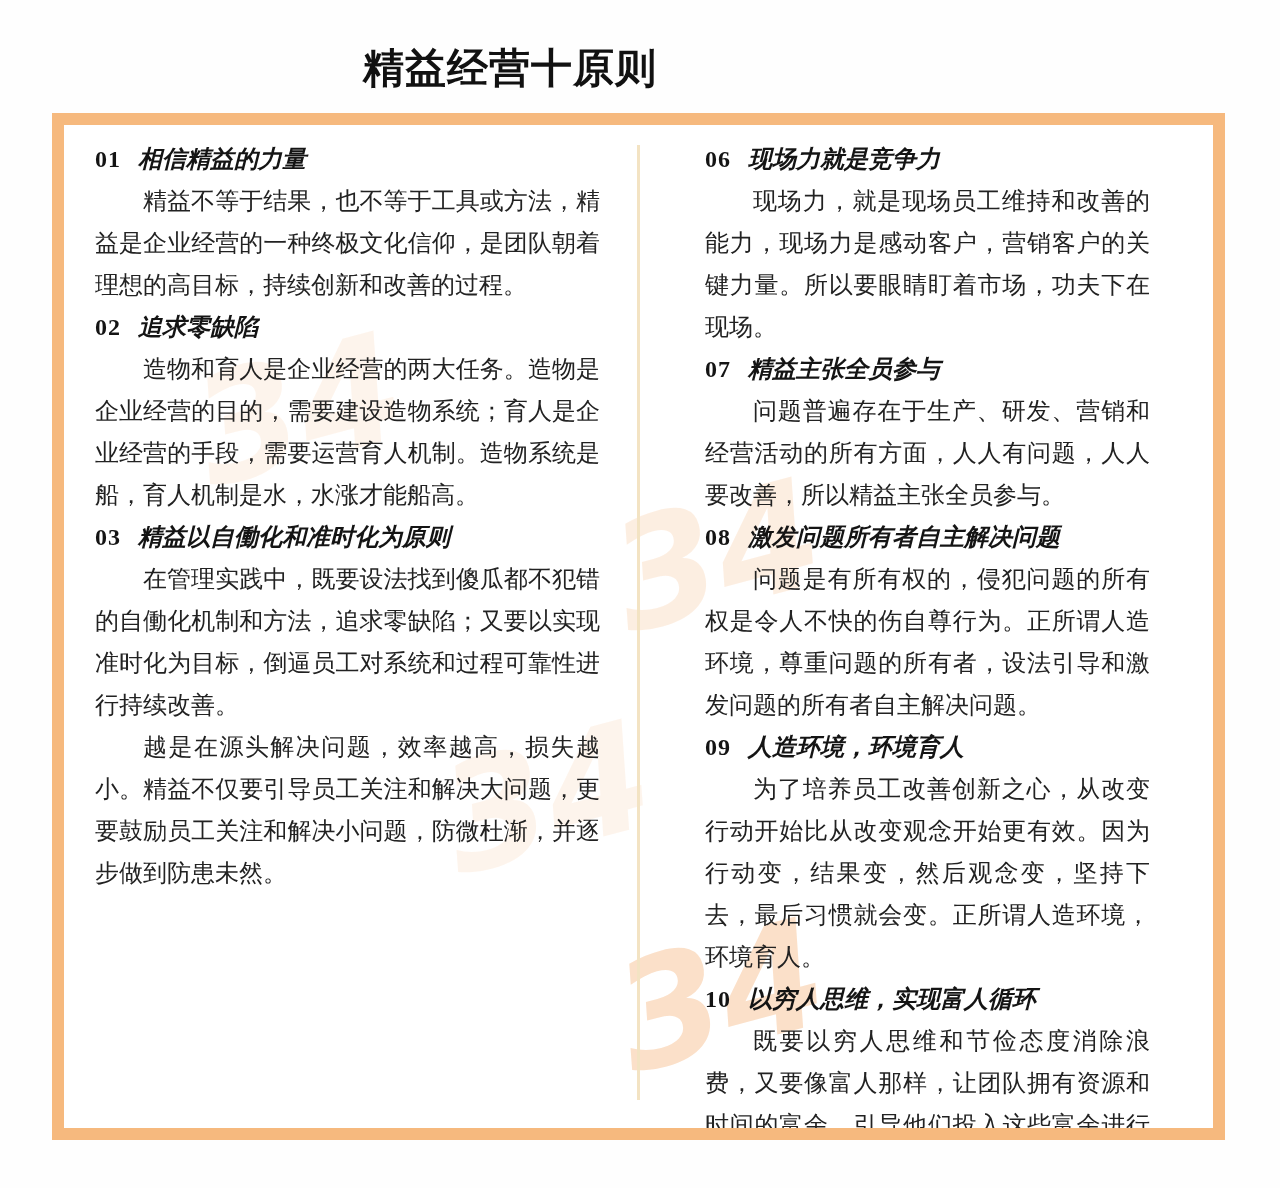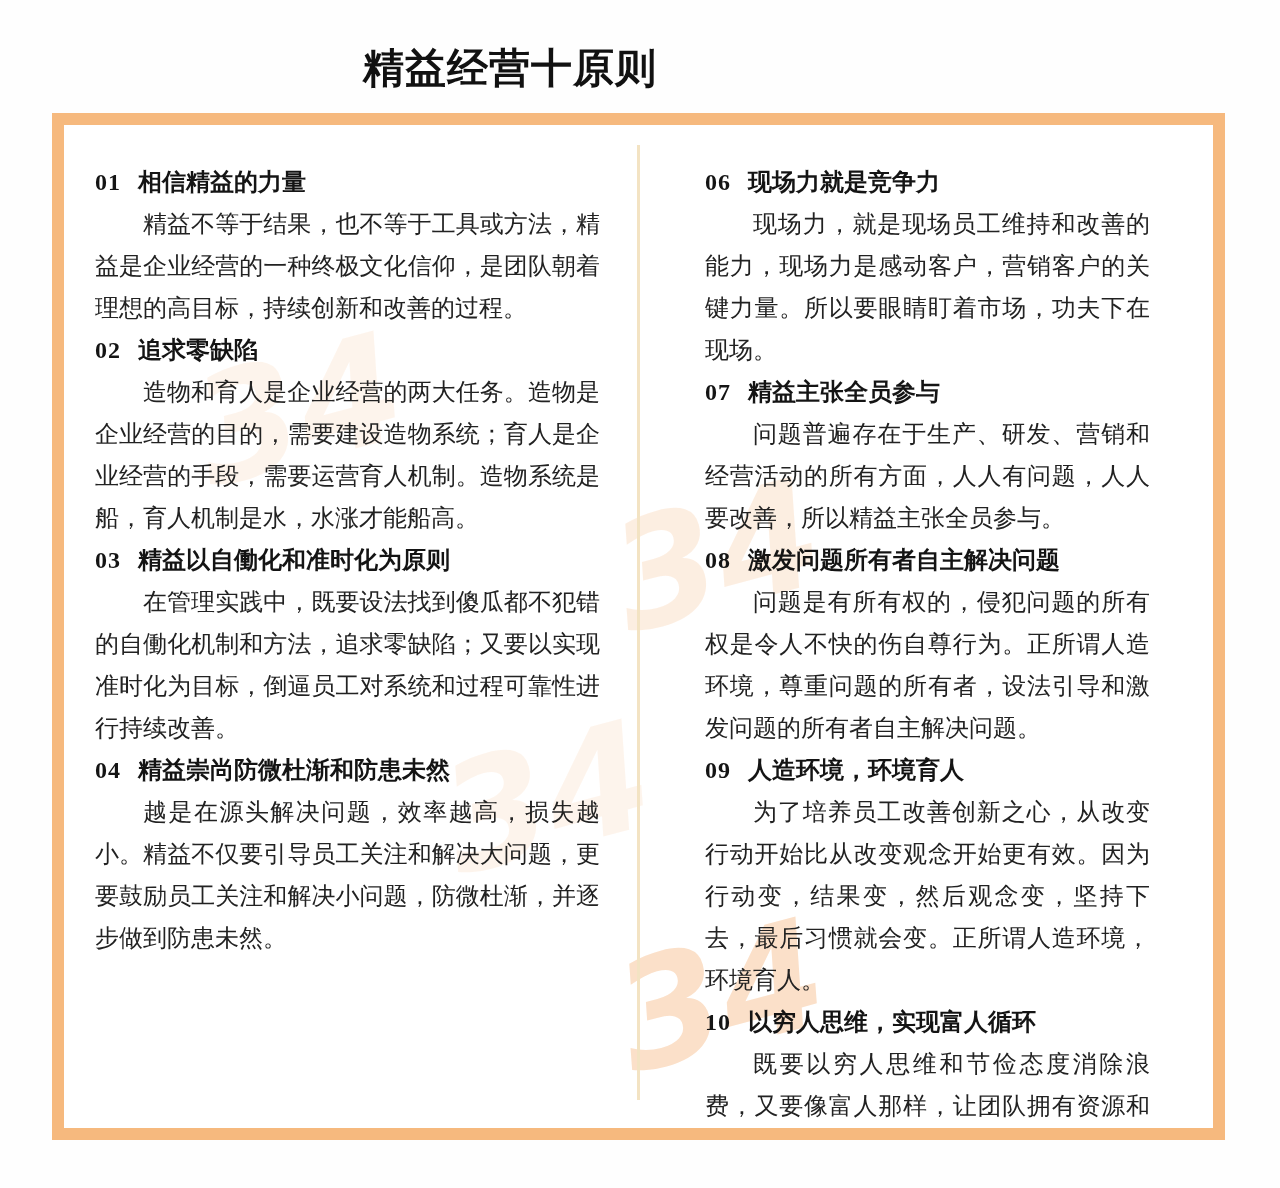--- a/index.html
+++ b/index.html
@@ -62,21 +62,21 @@
     pointer-events:none;
   }
   .wm-1{left:130px; top:210px; opacity:0.10;}
   .wm-2{left:378px; top:598px; opacity:0.10;}
   .wm-3{left:548px; top:356px; opacity:0.16;}
   .wm-4{left:552px; top:796px; opacity:0.30;}
   .columns{
     position:relative;
     z-index:1;
     display:flex;
-    width:100%; height:100%;margin-top:23px;
+    width:100%; height:100%;
   }
   .col{
     flex:none;
   }
   .col-left{
     width:574px;
     padding:13px 38px 0 31px;
   }
   .col-right{
     width:540px;
@@ -92,20 +92,21 @@
   }
   .p-num{
     font-family:"Liberation Serif","DejaVu Serif",serif;
     font-weight:700;
     margin-right:17px;
     letter-spacing:1px;
   }
   .p-title{
     font-family:"Liberation Sans","DejaVu Sans",sans-serif;
     font-weight:700;
+    font-style:italic;
   }
   .p-body{
     font-size:24px;
     line-height:42px;
     text-align:justify;
     text-indent:2em;
     color:var(--text);
   }
 </style>
 </head>
@@ -145,24 +146,20 @@
 
         <section class="principle">
           <h3 class="principle-head">
             <span class="p-num">03</span>
             <span class="p-title">精益以自働化和准时化为原则</span>
           </h3>
           <p class="p-body">在管理实践中，既要设法找到傻瓜都不犯错的自働化机制和方法，追求零缺陷；又要以实现准时化为目标，倒逼员工对系统和过程可靠性进行持续改善。</p>
         </section>
 
         <section class="principle">
-          <h3 class="principle-head">
-            <span class="p-num">04</span>
-            <span class="p-title">精益崇尚防微杜渐和防患未然</span>
-          </h3>
           <p class="p-body">越是在源头解决问题，效率越高，损失越小。精益不仅要引导员工关注和解决大问题，更要鼓励员工关注和解决小问题，防微杜渐，并逐步做到防患未然。</p>
         </section>
 
         <section class="principle">
         </section>
 
       </div>
 
       <div class="col col-right">
 

